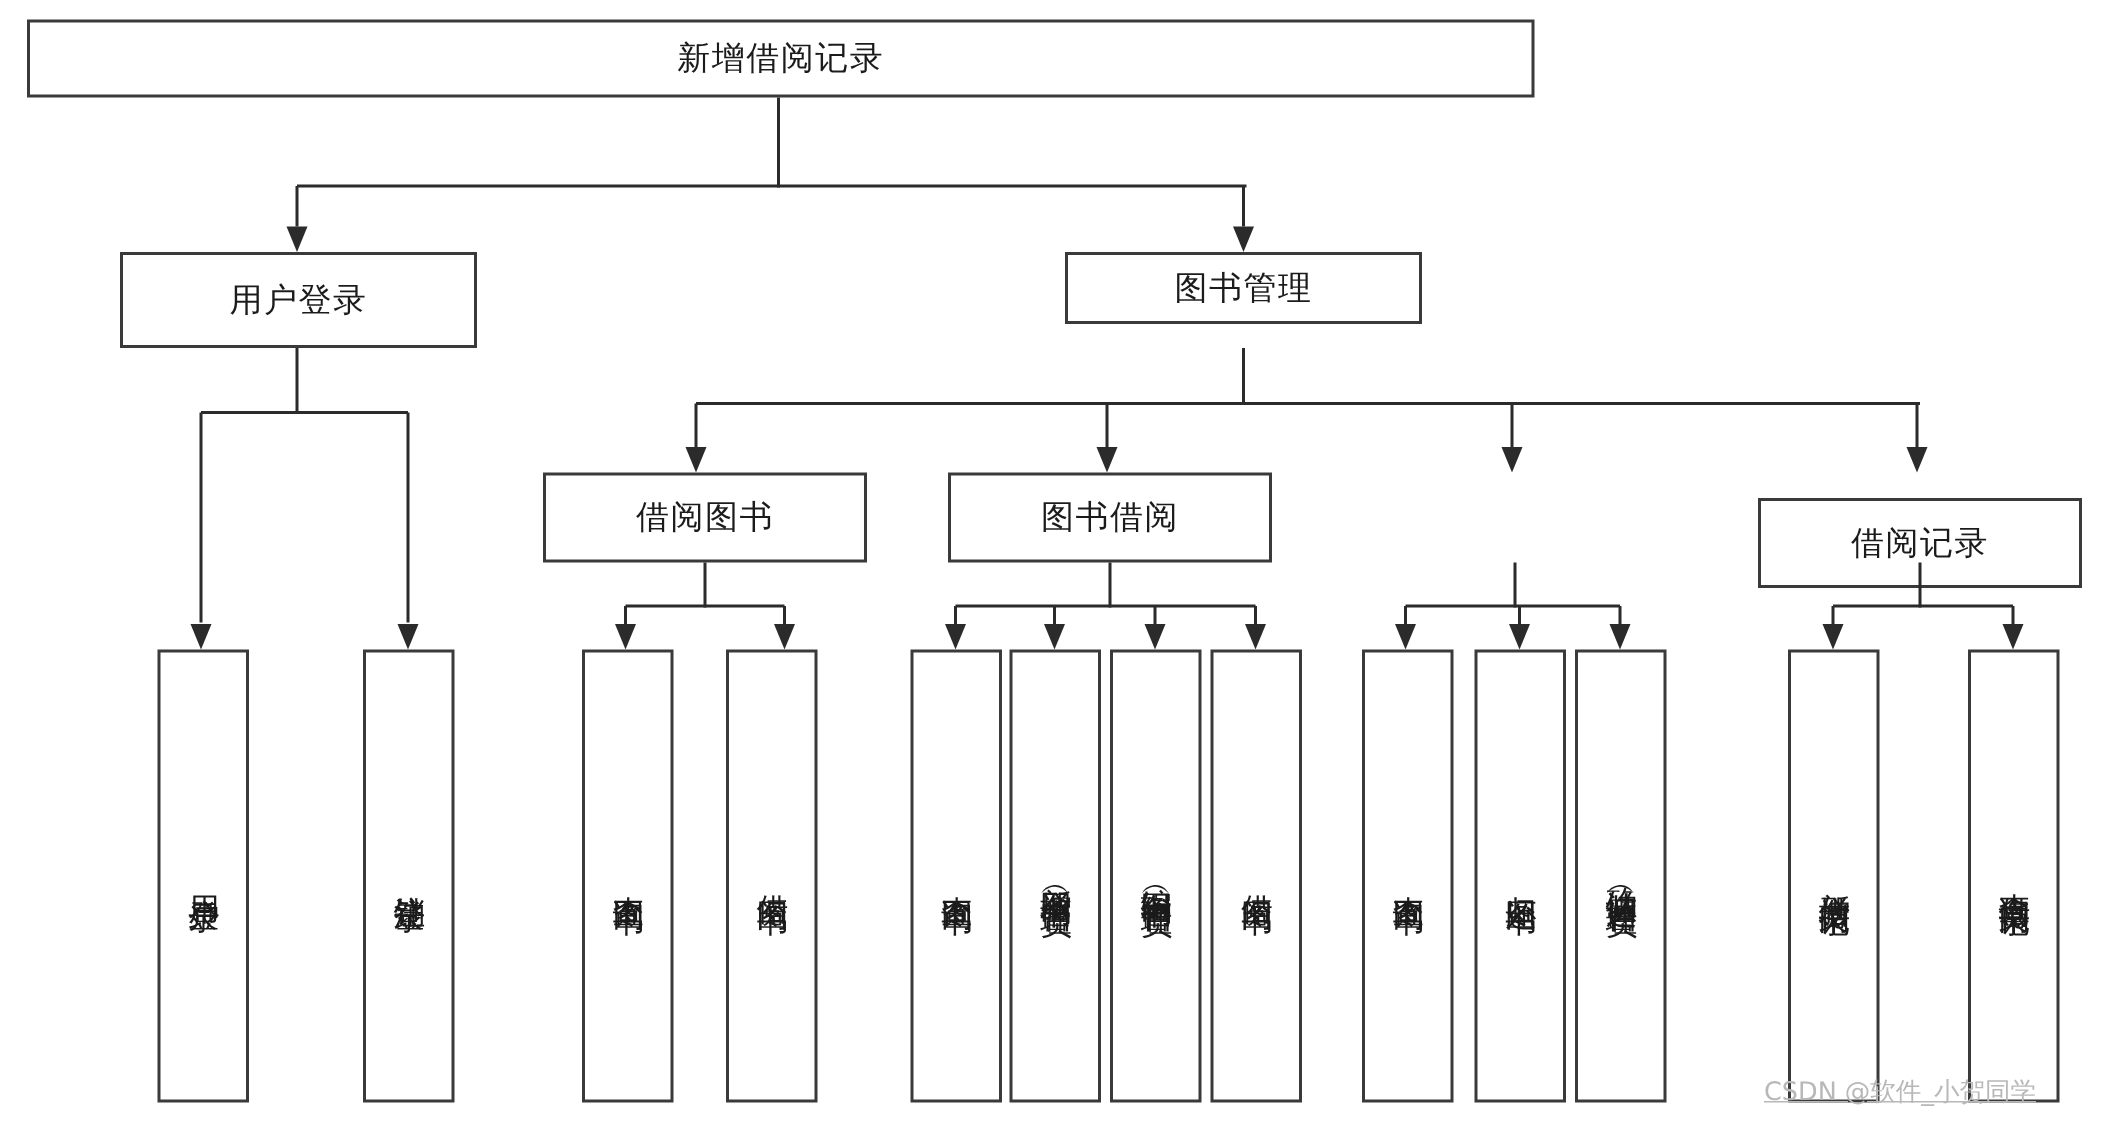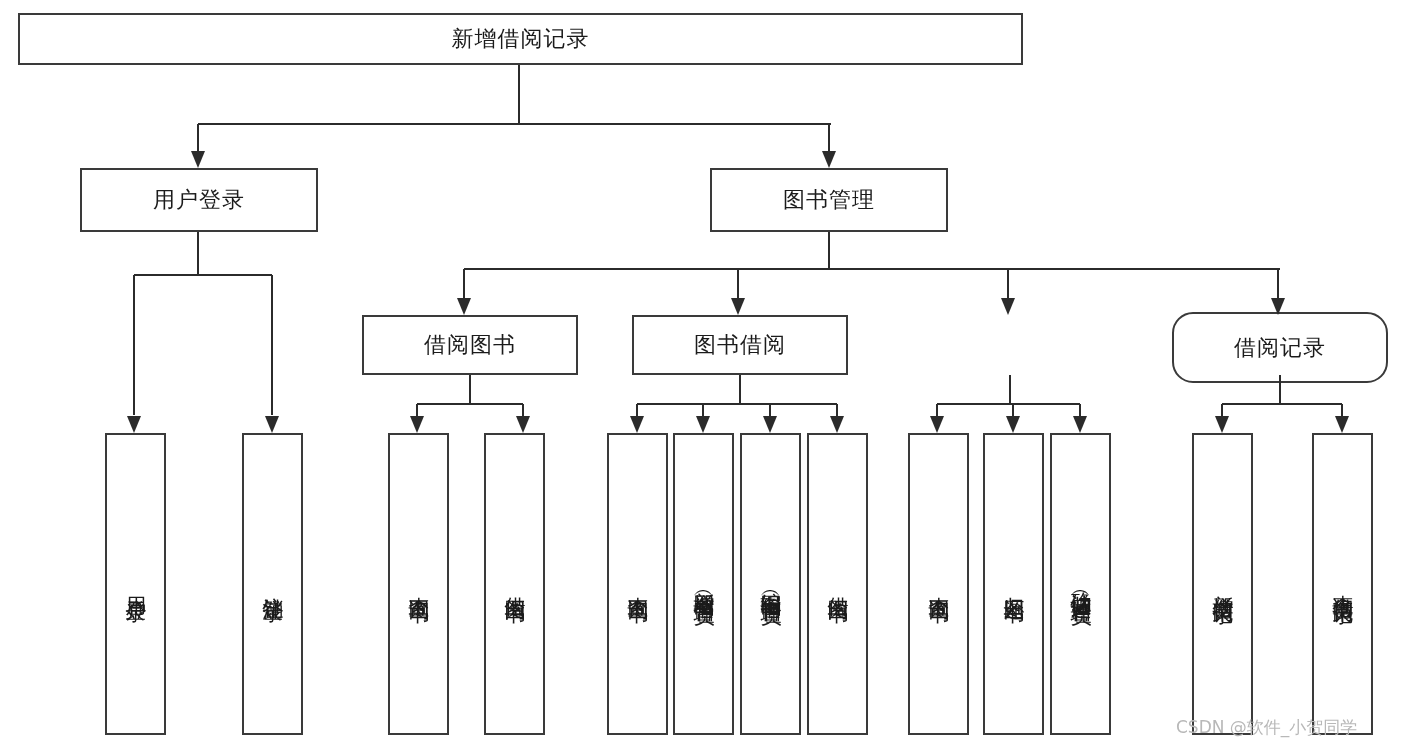--- a/index.html
+++ b/index.html
@@ -73,31 +73,31 @@
 
 <div id="canvas">
 
   <div class="node horizontal" id="node-root" style="left: 18px; top: 13px; width: 1005px; height: 52px;">
     <span>新增借阅记录</span>
   </div>
 
   <div class="node horizontal" id="node-l2-0" style="left: 80px; top: 168px; width: 238px; height: 64px;">
     <span>用户登录</span>
   </div>
-  <div class="node horizontal" id="node-l2-1" style="left: 710px; top: 168px; width: 238px; height: 64px;">
+  <div class="node horizontal" id="node-l2-1" style="left: 710px; top: 168px; width: 238px; height: 48px;">
     <span>图书管理</span>
   </div>
 
   <div class="node horizontal" id="node-l3-0" style="left: 362px; top: 315px; width: 216px; height: 60px;">
     <span>借阅图书</span>
   </div>
   <div class="node horizontal" id="node-l3-1" style="left: 632px; top: 315px; width: 216px; height: 60px;">
     <span>图书借阅</span>
   </div>
-  <div class="node horizontal" id="node-l3-3" style="left: 1172px; top: 312px; width: 216px; height: 71px; border-radius: 21px;">
+  <div class="node horizontal" id="node-l3-3" style="left: 1172px; top: 332px; width: 216px; height: 60px;">
     <span>借阅记录</span>
   </div>
 
   <div class="node vertical" id="node-leaf-0" style="left: 105px; top: 433px; width: 61px; height: 302px;">
     <span class="vlabel">用户登录</span>
     </div>
   <div class="node vertical" id="node-leaf-1" style="left: 242px; top: 433px; width: 61px; height: 302px;">
     <span class="vlabel">注销登录</span>
     </div>
   <div class="node vertical" id="node-leaf-2" style="left: 388px; top: 433px; width: 61px; height: 302px;">
@@ -182,15 +182,15 @@
       <div class="edge v" style="left: 1011.75px; top: 404px; height: 12px;"></div>
       <div class="arrowhead" style="left: 1005.5px; top: 416px;"></div>
       <div class="edge v" style="left: 1078.75px; top: 404px; height: 12px;"></div>
       <div class="arrowhead" style="left: 1072.5px; top: 416px;"></div>
       <div class="edge v" style="left: 1220.75px; top: 404px; height: 12px;"></div>
       <div class="arrowhead" style="left: 1214.5px; top: 416px;"></div>
       <div class="edge v" style="left: 1340.75px; top: 404px; height: 12px;"></div>
       <div class="arrowhead" style="left: 1334.5px; top: 416px;"></div>
     </div>
 
-  <div id="watermark" style="left: 1176px; top: 716px; color: rgb(184, 184, 184);">CSDN @软件_小贺同学</div>
+  <div id="watermark" style="left: 1176px; top: 716px; color: rgb(184, 184, 184); text-decoration: underline;">CSDN @软件_小贺同学</div>
 
 </div>
 
 </body></html>

